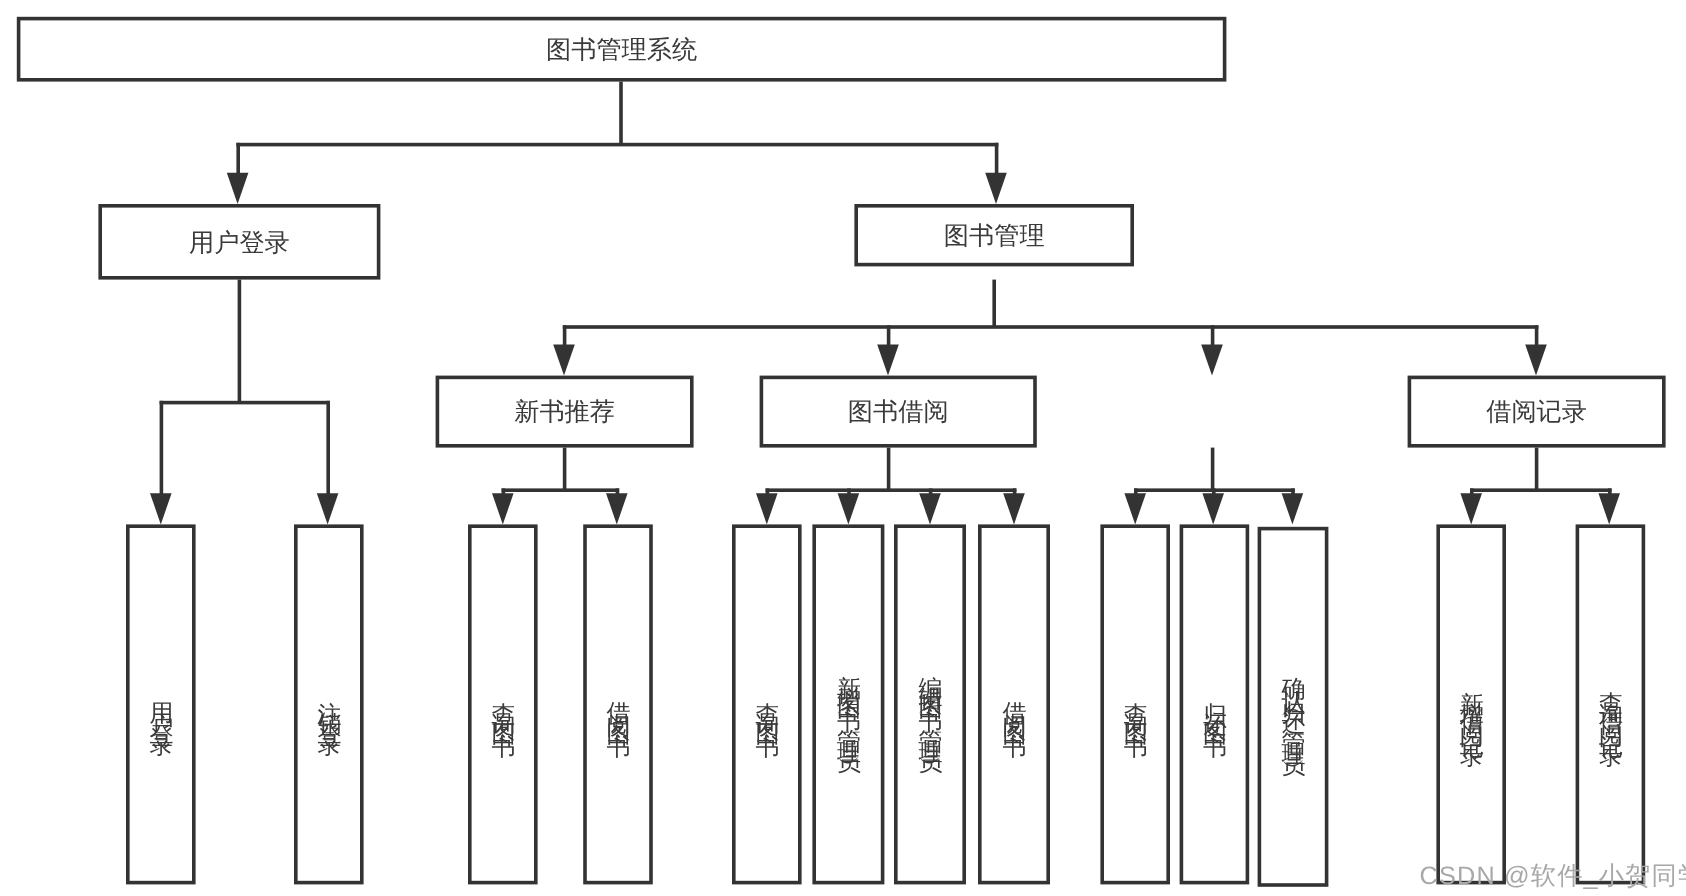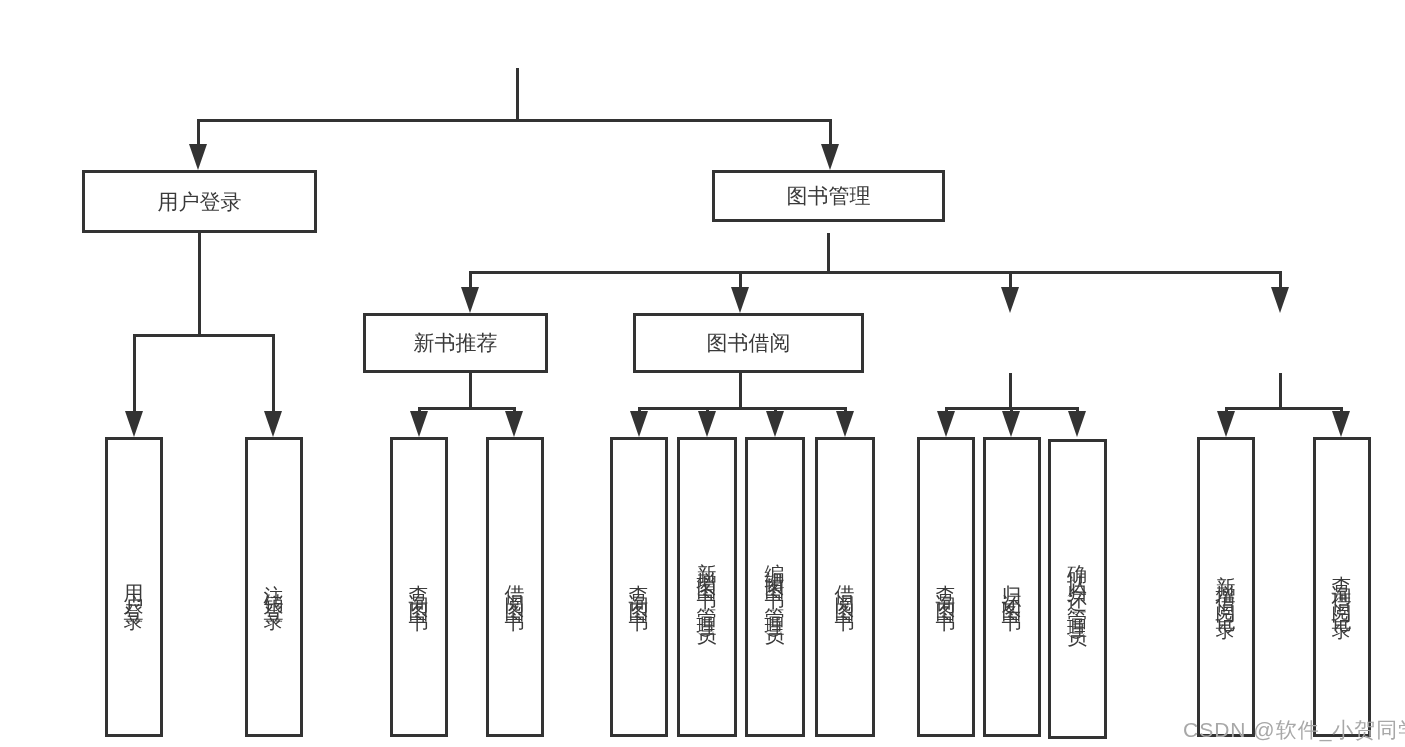--- a/index.html
+++ b/index.html
@@ -50,20 +50,21 @@
     letter-spacing: 1px;
     z-index: 5;
     white-space: nowrap;
   }
 </style>
 </head>
 <body>
 
 <div class="stage">
 
+  <div class="box" style="left:14px;top:14px;width:1008px;height:54px">图书管理系统</div>
 
   <div class="vline" style="left:516px;top:68px;height:53px"></div>
   <div class="hline" style="left:197px;top:119px;width:635px"></div>
   <div class="vline" style="left:197px;top:119px;height:38px"></div>
   <div class="arrow-down" style="left:189px;top:144px"></div>
   <div class="vline" style="left:829px;top:119px;height:38px"></div>
   <div class="arrow-down" style="left:821px;top:144px"></div>
 
   <div class="box" style="left:82px;top:170px;width:235px;height:63px">用户登录</div>
   <div class="box" style="left:712px;top:170px;width:233px;height:52px">图书管理</div>
@@ -82,22 +83,23 @@
   <div class="hline" style="left:469px;top:271px;width:813px"></div>
   <div class="vline" style="left:469px;top:271px;height:22px"></div>
   <div class="arrow-down" style="left:461px;top:287px"></div>
   <div class="vline" style="left:739px;top:271px;height:22px"></div>
   <div class="arrow-down" style="left:731px;top:287px"></div>
   <div class="vline" style="left:1009px;top:271px;height:22px"></div>
   <div class="arrow-down" style="left:1001px;top:287px"></div>
   <div class="vline" style="left:1279px;top:271px;height:22px"></div>
   <div class="arrow-down" style="left:1271px;top:287px"></div>
 
-  <div class="box" style="left:363px;top:313px;width:185px;height:60px">新书推荐</div>
+  <div class="box" style="left:363px;top:313px;width:215px;height:60px">新书推荐</div>
   <div class="box" style="left:633px;top:313px;width:231px;height:60px">图书借阅</div>
+  <div class="box" style="left:1173px;top:313px;width:215px;height:60px">借阅记录</div>
 
   <div class="vline" style="left:469px;top:373px;height:36px"></div>
   <div class="hline" style="left:418px;top:407px;width:98px"></div>
   <div class="vline" style="left:418px;top:407px;height:10px"></div>
   <div class="arrow-down" style="left:410px;top:411px"></div>
   <div class="vline" style="left:513px;top:407px;height:10px"></div>
   <div class="arrow-down" style="left:505px;top:411px"></div>
 
   <div class="box vbox" style="left:390px;top:437px;width:58px;height:300px">查询图书</div>
   <div class="box vbox" style="left:486px;top:437px;width:58px;height:300px">借阅图书</div>

